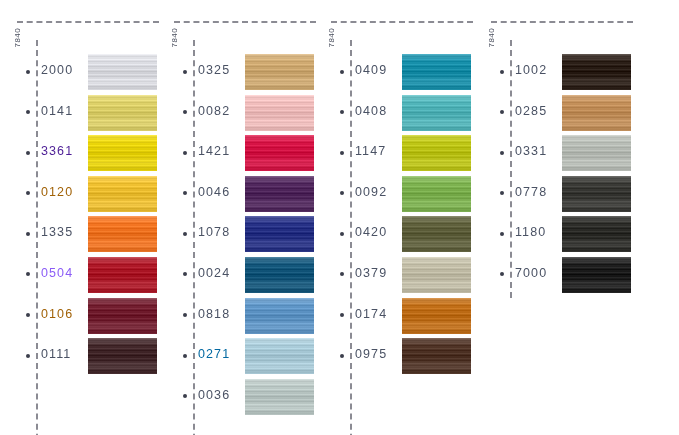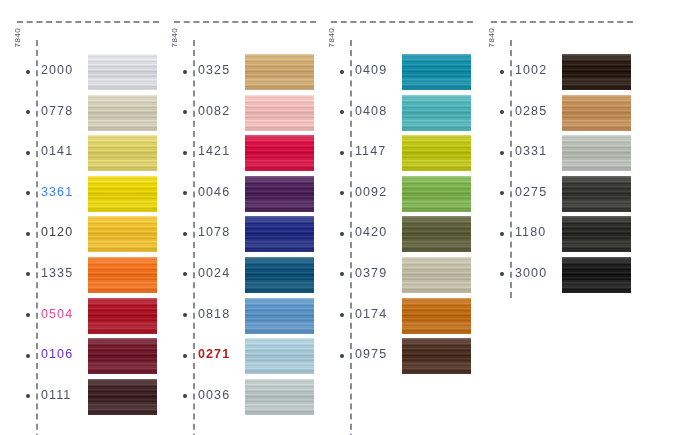--- a/index.html
+++ b/index.html
@@ -130,69 +130,61 @@
         <div class="row">
           <div class="bullet" style="background: rgb(59, 63, 76);"></div>
           <div class="row-label" style="color: rgb(74, 82, 100);">2000</div>
           <div class="swatch" title="2000" style="background: rgb(220, 221, 227);">
             <div class="threads" style="background: repeating-linear-gradient(rgb(236, 237, 243) 0px, rgb(236, 237, 243) 1px, rgb(220, 221, 227) 1px, rgb(220, 221, 227) 2px, rgb(206, 207, 213) 2px, rgb(206, 207, 213) 3px, rgb(220, 221, 227) 3px, rgb(220, 221, 227) 5px);"></div>
             <div class="sheen" style="background: linear-gradient(rgba(255, 255, 255, 0.22) 0%, rgba(255, 255, 255, 0.04) 22%, rgba(0, 0, 0, 0.06) 55%, rgba(255, 255, 255, 0.12) 78%, rgba(0, 0, 0, 0.1) 100%);"></div>
           </div>
         </div>
         <div class="row">
           <div class="bullet" style="background: rgb(59, 63, 76);"></div>
-          <div class="row-label" style="color: rgb(74, 82, 100);">0778</div>
-          <div class="swatch" title="0778" style="background: rgb(211, 205, 182);">
-            <div class="threads" style="background: repeating-linear-gradient(rgb(227, 221, 198) 0px, rgb(227, 221, 198) 1px, rgb(211, 205, 182) 1px, rgb(211, 205, 182) 2px, rgb(197, 191, 168) 2px, rgb(197, 191, 168) 3px, rgb(211, 205, 182) 3px, rgb(211, 205, 182) 5px);"></div>
-            <div class="sheen" style="background: linear-gradient(rgba(255, 255, 255, 0.22) 0%, rgba(255, 255, 255, 0.04) 22%, rgba(0, 0, 0, 0.06) 55%, rgba(255, 255, 255, 0.12) 78%, rgba(0, 0, 0, 0.1) 100%);"></div>
-          </div>
-        </div>
-        <div class="row">
-          <div class="bullet" style="background: rgb(59, 63, 76);"></div>
           <div class="row-label" style="color: rgb(74, 82, 100);">0141</div>
           <div class="swatch" title="0141" style="background: rgb(221, 208, 100);">
             <div class="threads" style="background: repeating-linear-gradient(rgb(237, 224, 116) 0px, rgb(237, 224, 116) 1px, rgb(221, 208, 100) 1px, rgb(221, 208, 100) 2px, rgb(207, 194, 86) 2px, rgb(207, 194, 86) 3px, rgb(221, 208, 100) 3px, rgb(221, 208, 100) 5px);"></div>
             <div class="sheen" style="background: linear-gradient(rgba(255, 255, 255, 0.22) 0%, rgba(255, 255, 255, 0.04) 22%, rgba(0, 0, 0, 0.06) 55%, rgba(255, 255, 255, 0.12) 78%, rgba(0, 0, 0, 0.1) 100%);"></div>
           </div>
         </div>
         <div class="row">
           <div class="bullet" style="background: rgb(59, 63, 76);"></div>
-          <div class="row-label" style="color: #3b82f6;">3361</div>
+          <div class="row-label" style="color: #4c1d95;">3361</div>
           <div class="swatch" title="3361" style="background: rgb(234, 212, 0);">
             <div class="threads" style="background: repeating-linear-gradient(rgb(250, 228, 16) 0px, rgb(250, 228, 16) 1px, rgb(234, 212, 0) 1px, rgb(234, 212, 0) 2px, rgb(220, 198, 0) 2px, rgb(220, 198, 0) 3px, rgb(234, 212, 0) 3px, rgb(234, 212, 0) 5px);"></div>
             <div class="sheen" style="background: linear-gradient(rgba(255, 255, 255, 0.22) 0%, rgba(255, 255, 255, 0.04) 22%, rgba(0, 0, 0, 0.06) 55%, rgba(255, 255, 255, 0.12) 78%, rgba(0, 0, 0, 0.1) 100%);"></div>
           </div>
         </div>
         <div class="row">
           <div class="bullet" style="background: rgb(59, 63, 76);"></div>
-          <div class="row-label" style="color: #404040;">0120</div>
+          <div class="row-label" style="color: #a16207;">0120</div>
           <div class="swatch" title="0120" style="background: rgb(240, 191, 42);">
             <div class="threads" style="background: repeating-linear-gradient(rgb(255, 207, 58) 0px, rgb(255, 207, 58) 1px, rgb(240, 191, 42) 1px, rgb(240, 191, 42) 2px, rgb(226, 177, 28) 2px, rgb(226, 177, 28) 3px, rgb(240, 191, 42) 3px, rgb(240, 191, 42) 5px);"></div>
             <div class="sheen" style="background: linear-gradient(rgba(255, 255, 255, 0.22) 0%, rgba(255, 255, 255, 0.04) 22%, rgba(0, 0, 0, 0.06) 55%, rgba(255, 255, 255, 0.12) 78%, rgba(0, 0, 0, 0.1) 100%);"></div>
           </div>
         </div>
         <div class="row">
           <div class="bullet" style="background: rgb(59, 63, 76);"></div>
           <div class="row-label" style="color: rgb(74, 82, 100);">1335</div>
           <div class="swatch" title="1335" style="background: rgb(244, 112, 26);">
             <div class="threads" style="background: repeating-linear-gradient(rgb(255, 128, 42) 0px, rgb(255, 128, 42) 1px, rgb(244, 112, 26) 1px, rgb(244, 112, 26) 2px, rgb(230, 98, 12) 2px, rgb(230, 98, 12) 3px, rgb(244, 112, 26) 3px, rgb(244, 112, 26) 5px);"></div>
             <div class="sheen" style="background: linear-gradient(rgba(255, 255, 255, 0.22) 0%, rgba(255, 255, 255, 0.04) 22%, rgba(0, 0, 0, 0.06) 55%, rgba(255, 255, 255, 0.12) 78%, rgba(0, 0, 0, 0.1) 100%);"></div>
           </div>
         </div>
         <div class="row">
           <div class="bullet" style="background: rgb(59, 63, 76);"></div>
-          <div class="row-label" style="color: #ec4899;">0504</div>
+          <div class="row-label" style="color: #8b5cf6;">0504</div>
           <div class="swatch" title="0504" style="background: rgb(172, 16, 32);">
             <div class="threads" style="background: repeating-linear-gradient(rgb(188, 32, 48) 0px, rgb(188, 32, 48) 1px, rgb(172, 16, 32) 1px, rgb(172, 16, 32) 2px, rgb(158, 2, 18) 2px, rgb(158, 2, 18) 3px, rgb(172, 16, 32) 3px, rgb(172, 16, 32) 5px);"></div>
             <div class="sheen" style="background: linear-gradient(rgba(255, 255, 255, 0.22) 0%, rgba(255, 255, 255, 0.04) 22%, rgba(0, 0, 0, 0.06) 55%, rgba(255, 255, 255, 0.12) 78%, rgba(0, 0, 0, 0.1) 100%);"></div>
           </div>
         </div>
         <div class="row">
           <div class="bullet" style="background: rgb(59, 63, 76);"></div>
-          <div class="row-label" style="color: #6d28d9;">0106</div>
+          <div class="row-label" style="color: #a16207;">0106</div>
           <div class="swatch" title="0106" style="background: rgb(110, 22, 40);">
             <div class="threads" style="background: repeating-linear-gradient(rgb(126, 38, 56) 0px, rgb(126, 38, 56) 1px, rgb(110, 22, 40) 1px, rgb(110, 22, 40) 2px, rgb(96, 8, 26) 2px, rgb(96, 8, 26) 3px, rgb(110, 22, 40) 3px, rgb(110, 22, 40) 5px);"></div>
             <div class="sheen" style="background: linear-gradient(rgba(255, 255, 255, 0.22) 0%, rgba(255, 255, 255, 0.04) 22%, rgba(0, 0, 0, 0.06) 55%, rgba(255, 255, 255, 0.12) 78%, rgba(0, 0, 0, 0.1) 100%);"></div>
           </div>
         </div>
         <div class="row">
           <div class="bullet" style="background: rgb(59, 63, 76);"></div>
           <div class="row-label" style="color: rgb(74, 82, 100);">0111</div>
           <div class="swatch" title="0111" style="background: rgb(60, 32, 35);">
             <div class="threads" style="background: repeating-linear-gradient(rgb(76, 48, 51) 0px, rgb(76, 48, 51) 1px, rgb(60, 32, 35) 1px, rgb(60, 32, 35) 2px, rgb(46, 18, 21) 2px, rgb(46, 18, 21) 3px, rgb(60, 32, 35) 3px, rgb(60, 32, 35) 5px);"></div>
@@ -259,21 +251,21 @@
         <div class="row">
           <div class="bullet" style="background: rgb(59, 63, 76);"></div>
           <div class="row-label" style="color: rgb(74, 82, 100);">0818</div>
           <div class="swatch" title="0818" style="background: rgb(90, 147, 198);">
             <div class="threads" style="background: repeating-linear-gradient(rgb(106, 163, 214) 0px, rgb(106, 163, 214) 1px, rgb(90, 147, 198) 1px, rgb(90, 147, 198) 2px, rgb(76, 133, 184) 2px, rgb(76, 133, 184) 3px, rgb(90, 147, 198) 3px, rgb(90, 147, 198) 5px);"></div>
             <div class="sheen" style="background: linear-gradient(rgba(255, 255, 255, 0.22) 0%, rgba(255, 255, 255, 0.04) 22%, rgba(0, 0, 0, 0.06) 55%, rgba(255, 255, 255, 0.12) 78%, rgba(0, 0, 0, 0.1) 100%);"></div>
           </div>
         </div>
         <div class="row">
           <div class="bullet" style="background: rgb(59, 63, 76);"></div>
-          <div class="row-label" style="color: #b91c1c; font-weight: bold;">0271</div>
+          <div class="row-label" style="color: #0369a1;">0271</div>
           <div class="swatch" title="0271" style="background: rgb(168, 203, 217);">
             <div class="threads" style="background: repeating-linear-gradient(rgb(184, 219, 233) 0px, rgb(184, 219, 233) 1px, rgb(168, 203, 217) 1px, rgb(168, 203, 217) 2px, rgb(154, 189, 203) 2px, rgb(154, 189, 203) 3px, rgb(168, 203, 217) 3px, rgb(168, 203, 217) 5px);"></div>
             <div class="sheen" style="background: linear-gradient(rgba(255, 255, 255, 0.22) 0%, rgba(255, 255, 255, 0.04) 22%, rgba(0, 0, 0, 0.06) 55%, rgba(255, 255, 255, 0.12) 78%, rgba(0, 0, 0, 0.1) 100%);"></div>
           </div>
         </div>
         <div class="row">
           <div class="bullet" style="background: rgb(59, 63, 76);"></div>
           <div class="row-label" style="color: rgb(74, 82, 100);">0036</div>
           <div class="swatch" title="0036" style="background: rgb(185, 199, 196);">
             <div class="threads" style="background: repeating-linear-gradient(rgb(201, 215, 212) 0px, rgb(201, 215, 212) 1px, rgb(185, 199, 196) 1px, rgb(185, 199, 196) 2px, rgb(171, 185, 182) 2px, rgb(171, 185, 182) 3px, rgb(185, 199, 196) 3px, rgb(185, 199, 196) 5px);"></div>
@@ -381,37 +373,37 @@
         <div class="row">
           <div class="bullet" style="background: rgb(59, 63, 76);"></div>
           <div class="row-label" style="color: rgb(74, 82, 100);">0331</div>
           <div class="swatch" title="0331" style="background: rgb(183, 188, 181);">
             <div class="threads" style="background: repeating-linear-gradient(rgb(199, 204, 197) 0px, rgb(199, 204, 197) 1px, rgb(183, 188, 181) 1px, rgb(183, 188, 181) 2px, rgb(169, 174, 167) 2px, rgb(169, 174, 167) 3px, rgb(183, 188, 181) 3px, rgb(183, 188, 181) 5px);"></div>
             <div class="sheen" style="background: linear-gradient(rgba(255, 255, 255, 0.22) 0%, rgba(255, 255, 255, 0.04) 22%, rgba(0, 0, 0, 0.06) 55%, rgba(255, 255, 255, 0.12) 78%, rgba(0, 0, 0, 0.1) 100%);"></div>
           </div>
         </div>
         <div class="row">
           <div class="bullet" style="background: rgb(59, 63, 76);"></div>
-          <div class="row-label" style="color: rgb(74, 82, 100);">0275</div>
+          <div class="row-label" style="color: rgb(74, 82, 100);">0778</div>
           <div class="swatch" title="0415" style="background: rgb(51, 51, 47);">
             <div class="threads" style="background: repeating-linear-gradient(rgb(67, 67, 63) 0px, rgb(67, 67, 63) 1px, rgb(51, 51, 47) 1px, rgb(51, 51, 47) 2px, rgb(37, 37, 33) 2px, rgb(37, 37, 33) 3px, rgb(51, 51, 47) 3px, rgb(51, 51, 47) 5px);"></div>
             <div class="sheen" style="background: linear-gradient(rgba(255, 255, 255, 0.22) 0%, rgba(255, 255, 255, 0.04) 22%, rgba(0, 0, 0, 0.06) 55%, rgba(255, 255, 255, 0.12) 78%, rgba(0, 0, 0, 0.1) 100%);"></div>
           </div>
         </div>
         <div class="row">
           <div class="bullet" style="background: rgb(59, 63, 76);"></div>
           <div class="row-label" style="color: rgb(74, 82, 100);">1180</div>
           <div class="swatch" title="1360" style="background: rgb(38, 38, 34);">
             <div class="threads" style="background: repeating-linear-gradient(rgb(54, 54, 50) 0px, rgb(54, 54, 50) 1px, rgb(38, 38, 34) 1px, rgb(38, 38, 34) 2px, rgb(24, 24, 20) 2px, rgb(24, 24, 20) 3px, rgb(38, 38, 34) 3px, rgb(38, 38, 34) 5px);"></div>
             <div class="sheen" style="background: linear-gradient(rgba(255, 255, 255, 0.22) 0%, rgba(255, 255, 255, 0.04) 22%, rgba(0, 0, 0, 0.06) 55%, rgba(255, 255, 255, 0.12) 78%, rgba(0, 0, 0, 0.1) 100%);"></div>
           </div>
         </div>
         <div class="row">
           <div class="bullet" style="background: rgb(59, 63, 76);"></div>
-          <div class="row-label" style="color: rgb(74, 82, 100);">3000</div>
+          <div class="row-label" style="color: rgb(74, 82, 100);">7000</div>
           <div class="swatch" title="4000" style="background: rgb(22, 22, 22);">
             <div class="threads" style="background: repeating-linear-gradient(rgb(38, 38, 38) 0px, rgb(38, 38, 38) 1px, rgb(22, 22, 22) 1px, rgb(22, 22, 22) 2px, rgb(8, 8, 8) 2px, rgb(8, 8, 8) 3px, rgb(22, 22, 22) 3px, rgb(22, 22, 22) 5px);"></div>
             <div class="sheen" style="background: linear-gradient(rgba(255, 255, 255, 0.22) 0%, rgba(255, 255, 255, 0.04) 22%, rgba(0, 0, 0, 0.06) 55%, rgba(255, 255, 255, 0.12) 78%, rgba(0, 0, 0, 0.1) 100%);"></div>
           </div>
         </div>
       </div>
     </div>
   </div>
 
 </body></html>

